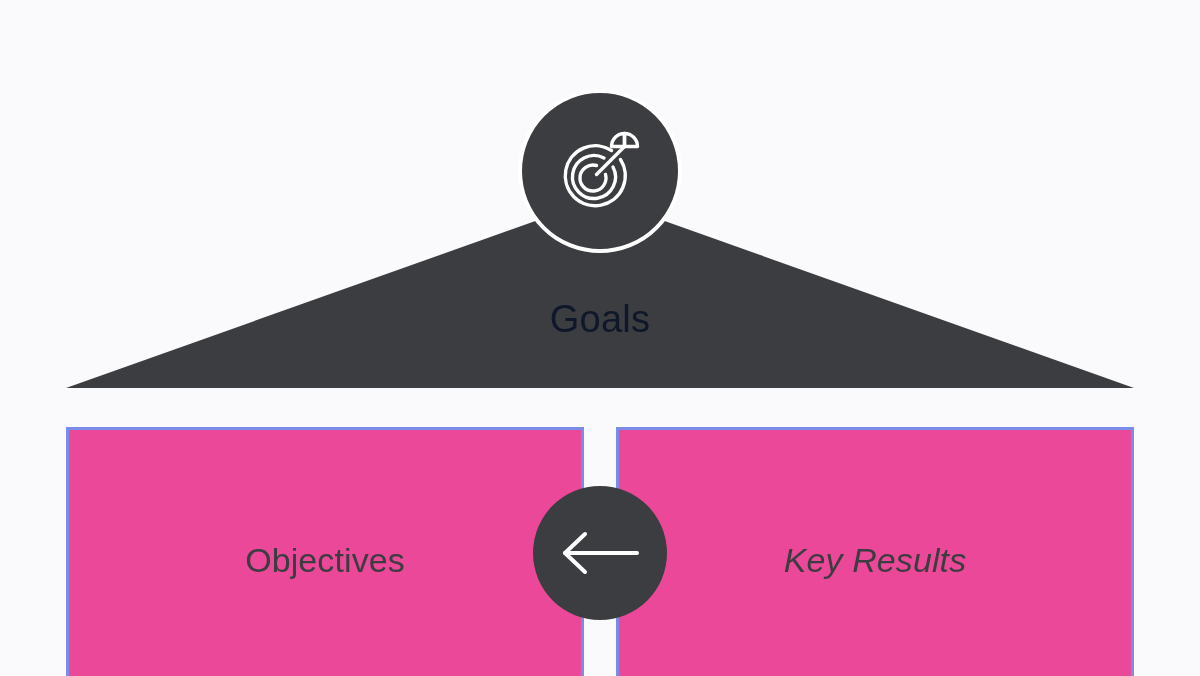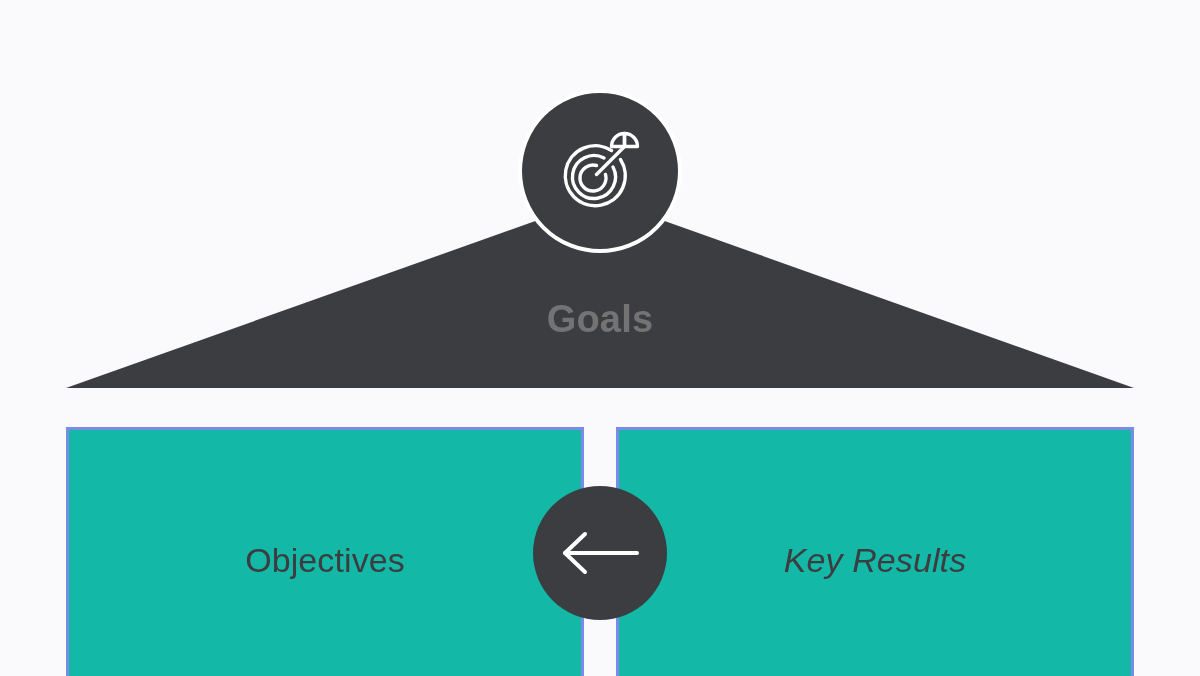--- a/index.html
+++ b/index.html
@@ -34,23 +34,23 @@
     pointer-events: none;
   }
 
   
   .goals-label {
     position: absolute;
     left: 0;
     top: 296px;
     width: 1200px;
     text-align: center;
-    color: #737373;
+    color: #0f172a;
     font-size: 38px;
-    font-weight: 700;
+    font-weight: 400;
     letter-spacing: 0.2px;
     line-height: 46px;
   }
 
   
   .goals-badge {
     position: absolute;
     left: 518px;
     top: 89px;
     width: 164px;
@@ -63,21 +63,21 @@
     justify-content: center;
   }
 
   .goals-badge svg { display: block; }
 
   
   .column-box {
     position: absolute;
     top: 427px;
     height: 249px;
-    background: #14b8a6;
+    background: #ec4899;
     border: 3px solid #7b8ce8;
     border-bottom: none;
   }
 
   .column-box.left  { left: 66px;  width: 518px; }
   .column-box.right { left: 616px; width: 518px; }
 
   .column-label {
     position: absolute;
     top: 0;

